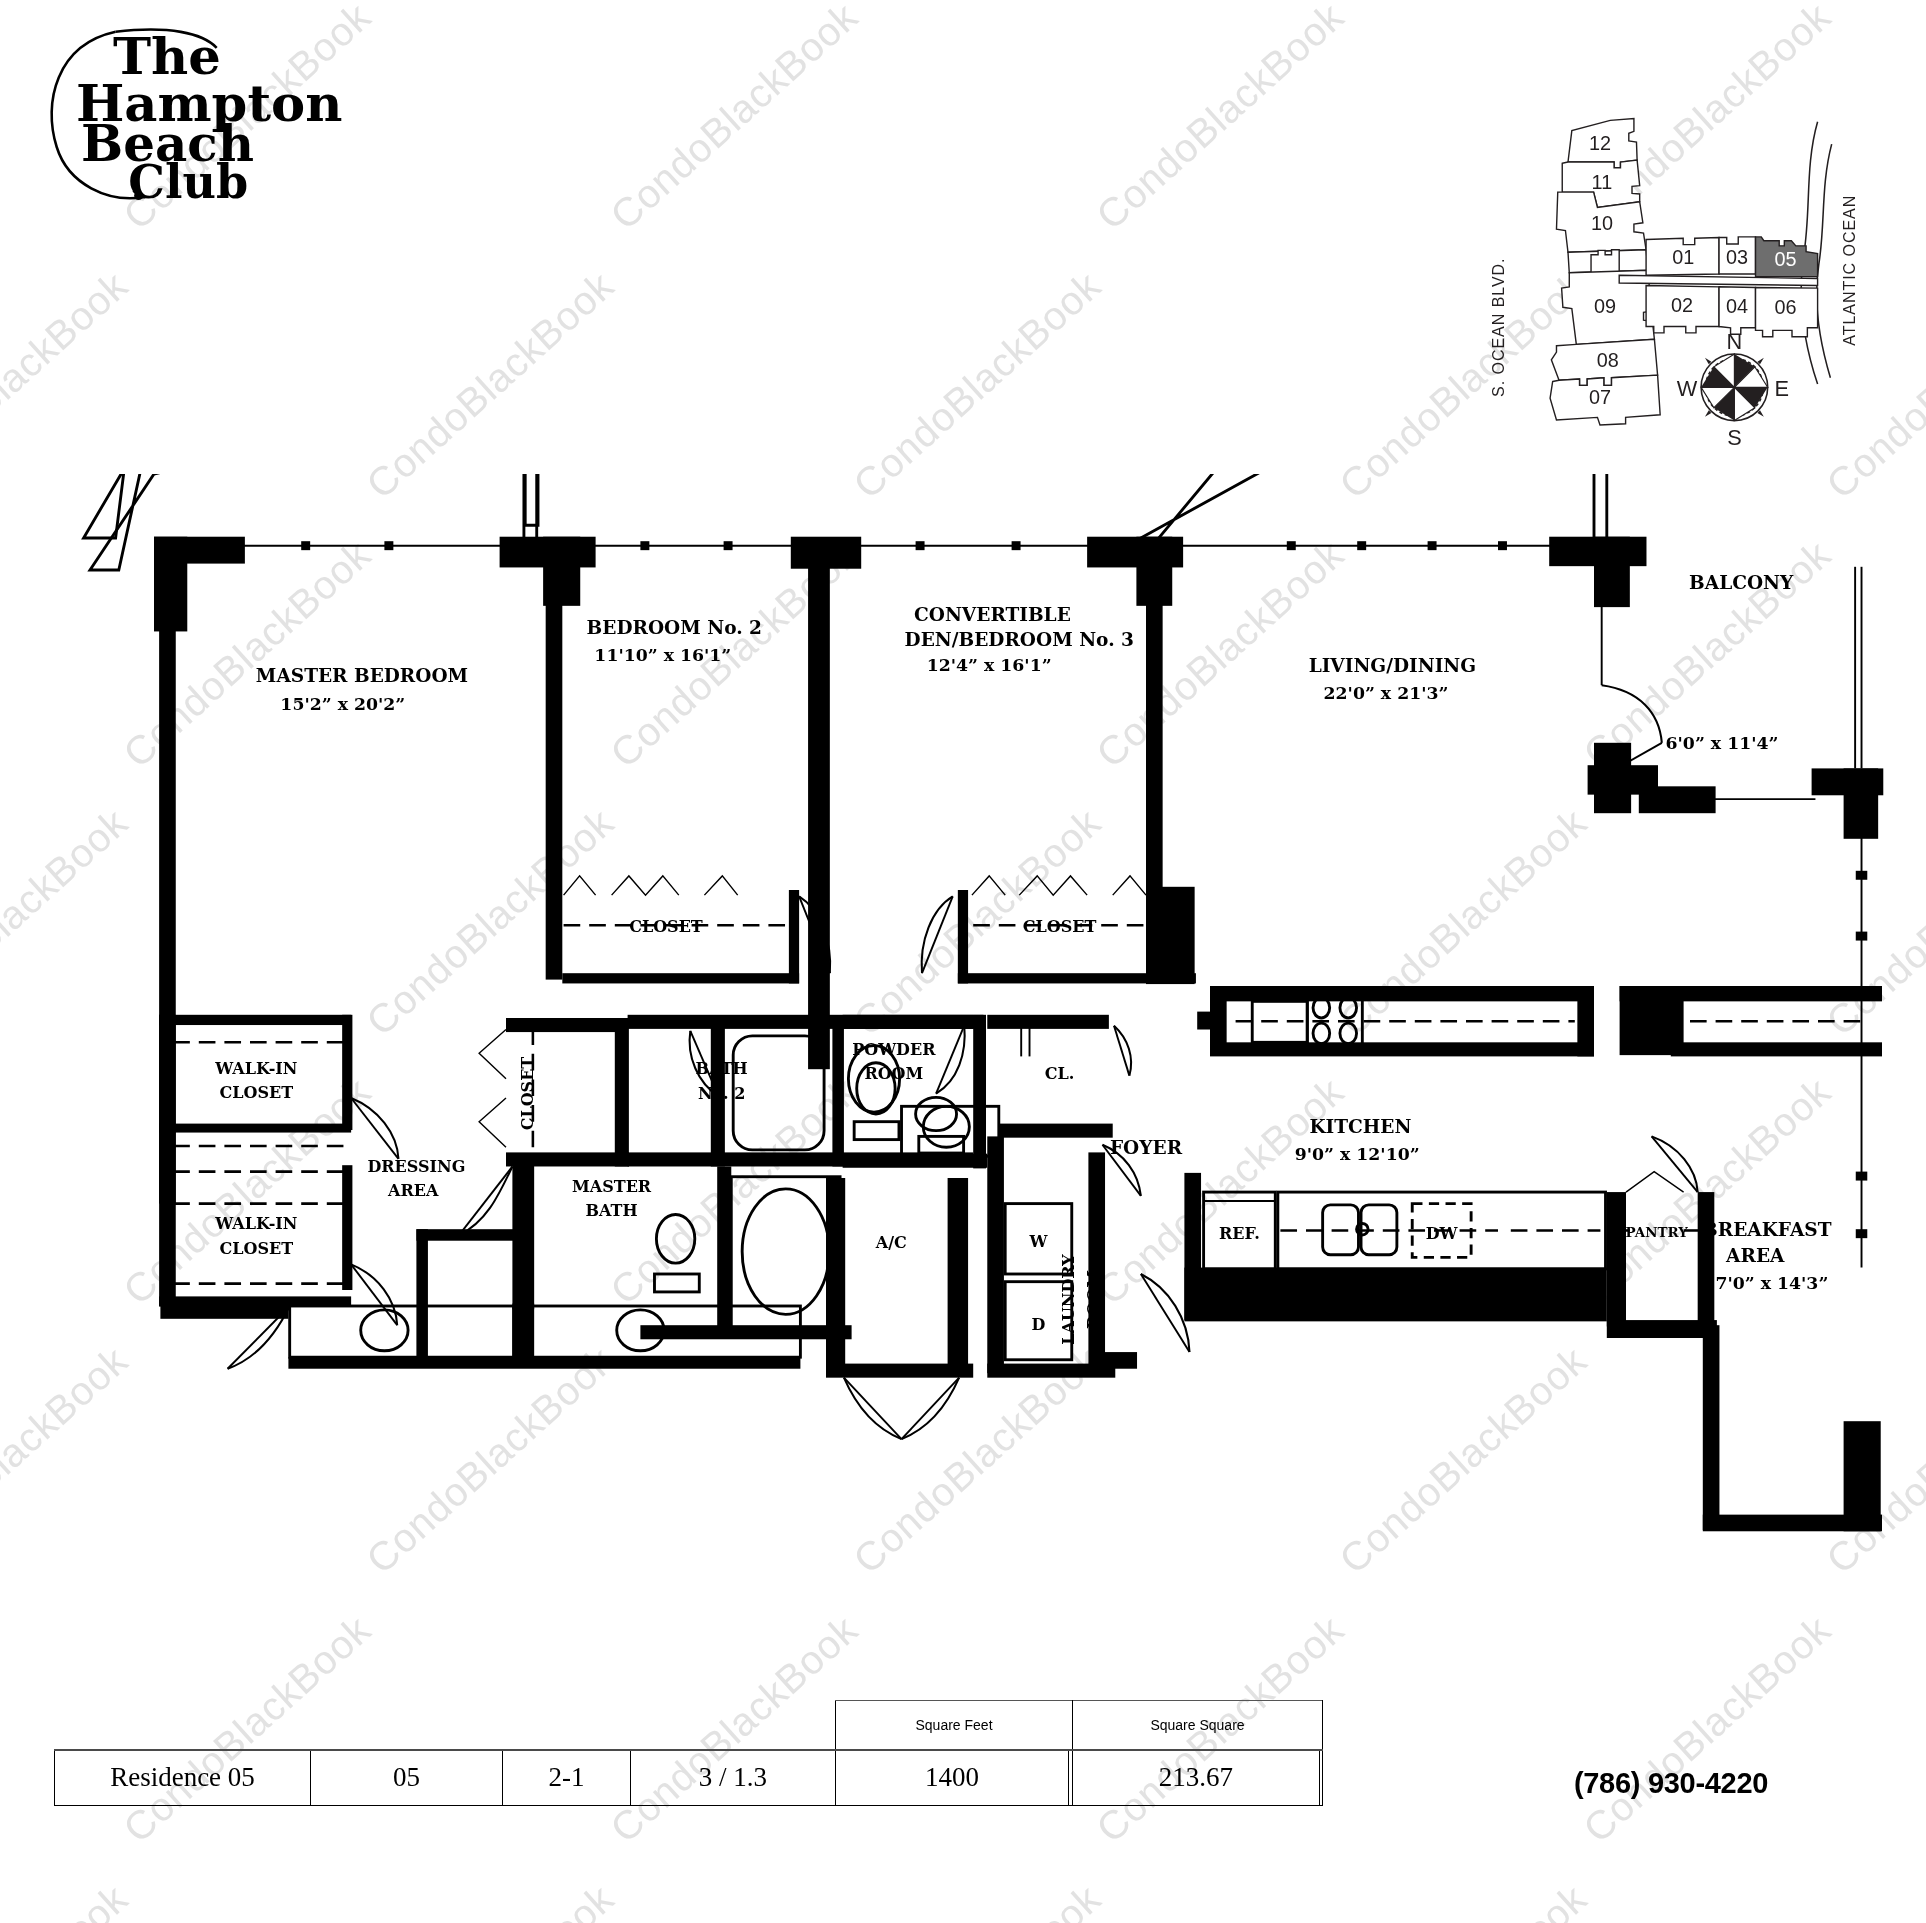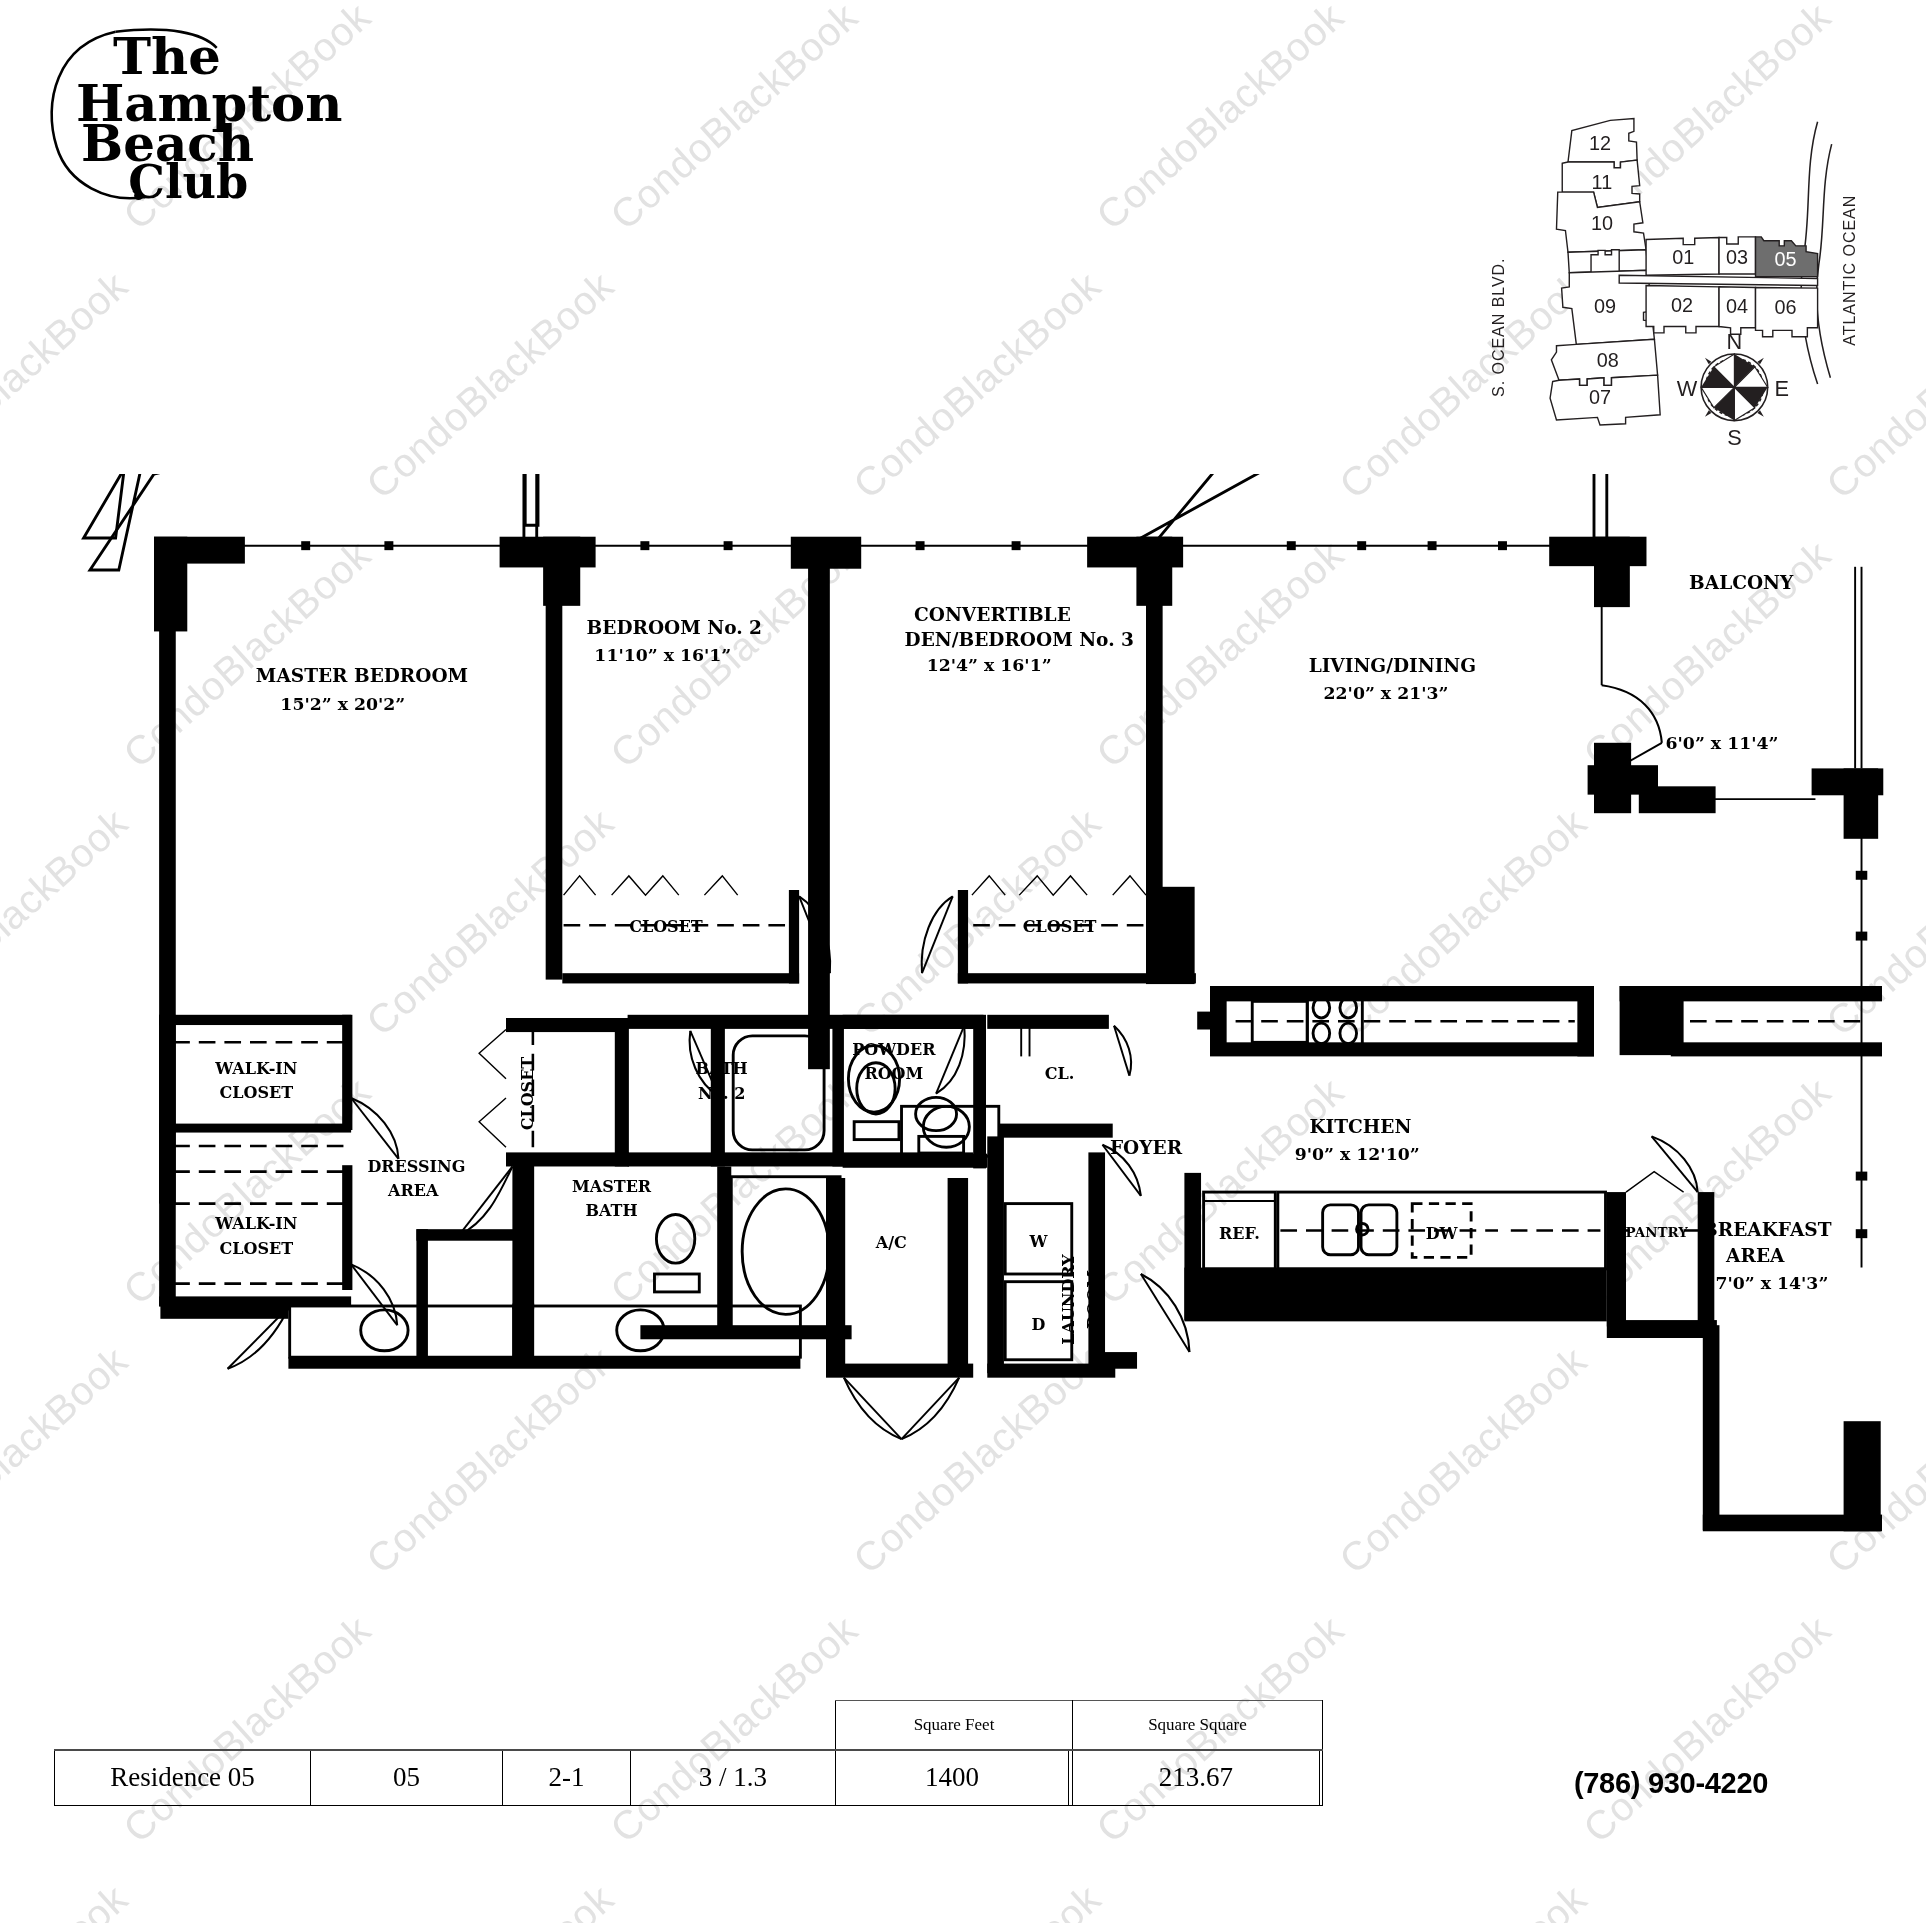--- a/index.html
+++ b/index.html
@@ -130,23 +130,22 @@
     font-family:"Liberation Sans", sans-serif;
   }
   table.spec td, table.spec th{
     border:1px solid #000;
     text-align:center;
     font-weight:400;
     padding:0;
   }
   .hdr-blank{ border:none !important; }
   .grp-cell{
-    font-size:17px; font-weight:700;
+    font-size:14px; font-weight:700;
     height:49px;
-    font-family:Liberation Serif, serif;
   }
   .col-cell{
     font-size:21px; font-weight:700;
     height:55px;
   }
   .val-cell{
     font-family:"Liberation Serif", serif;
     font-size:27px; font-weight:400;
     height:56px;
   }

